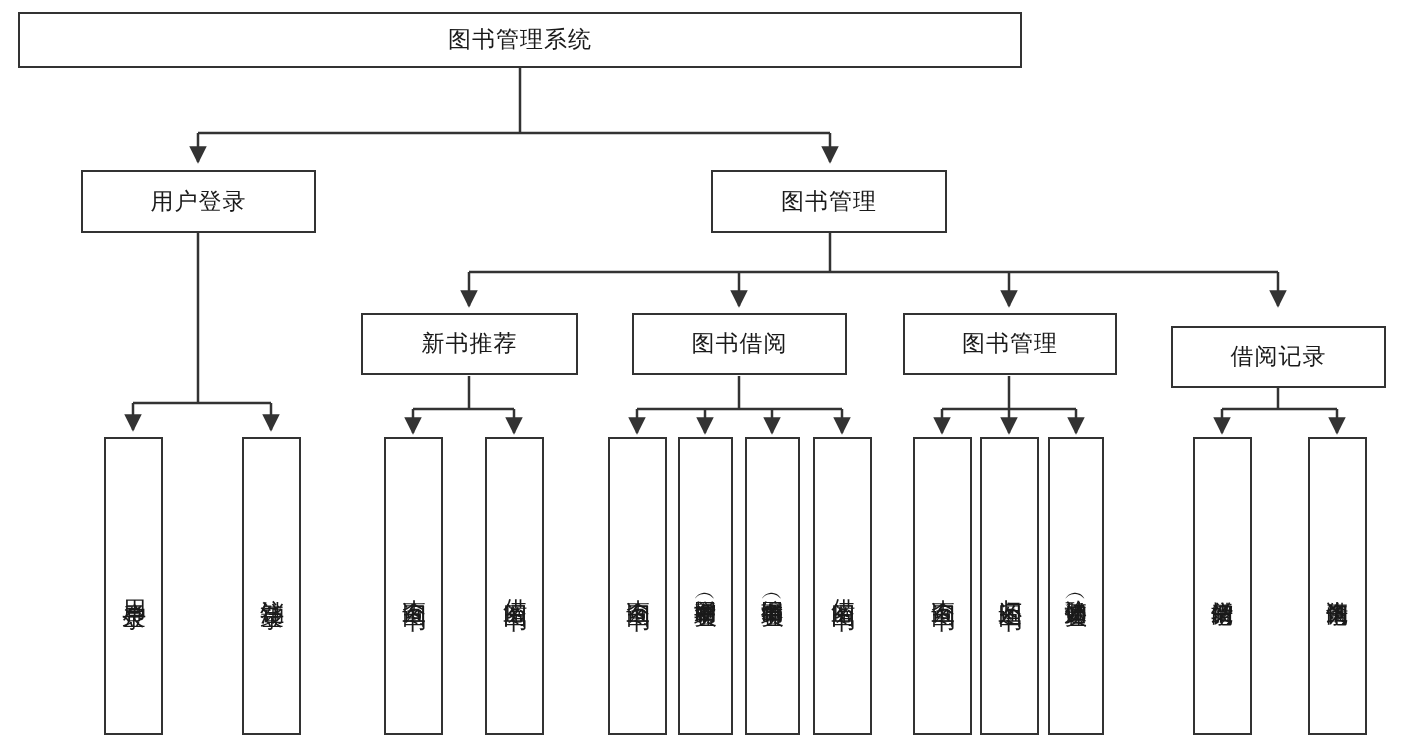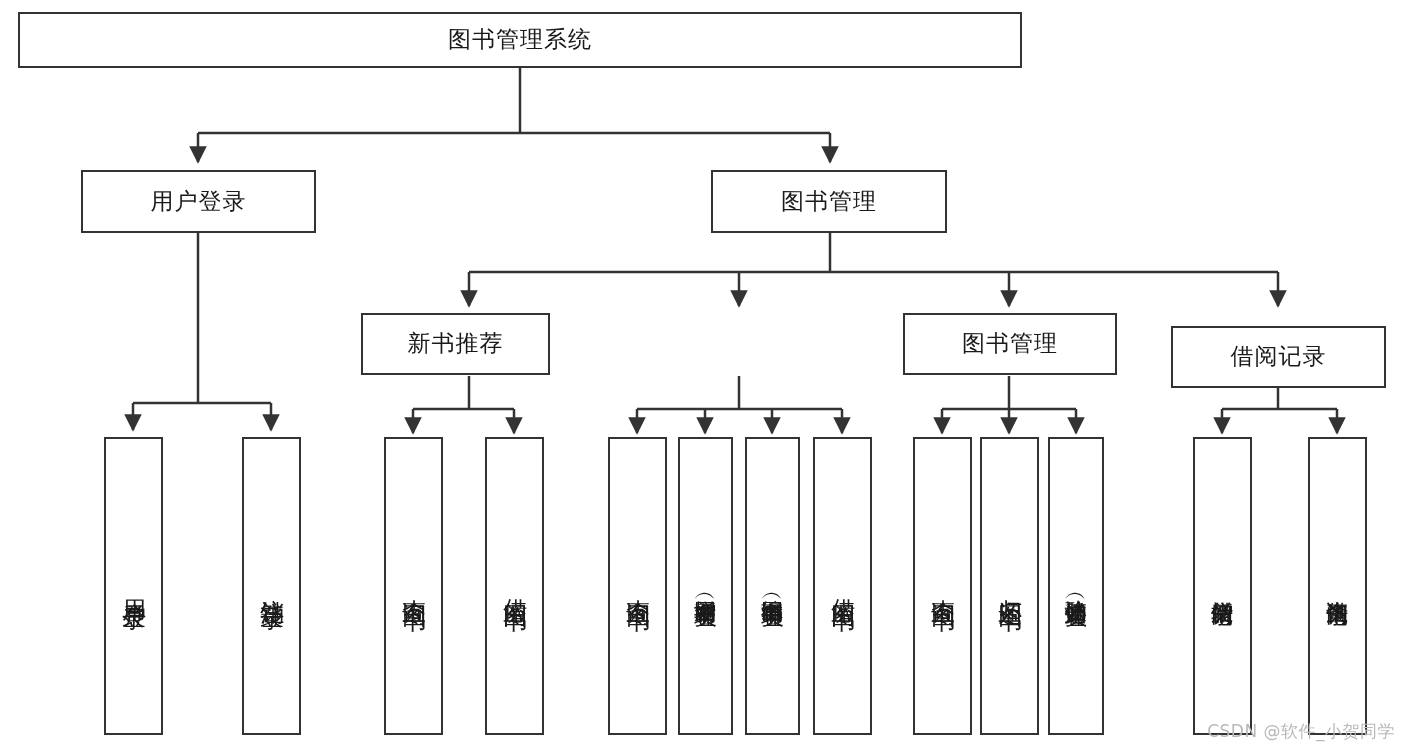--- a/index.html
+++ b/index.html
@@ -137,22 +137,25 @@
     <span class="label">图书管理系统</span>
   </div>
 
   <div class="node h" style="left:81px; top:170px; width:235px; height:63px;">
     <span class="label">用户登录</span>
   </div>
   <div class="node h" style="left:711px; top:170px; width:236px; height:63px;">
     <span class="label">图书管理</span>
   </div>
 
-  <div class="node h" style="left:361px; top:313px; width:189px; height:62px;">
+  <div class="node h" style="left:361px; top:313px; width:217px; height:62px;">
     <span class="label">新书推荐</span>
+  </div>
+  <div class="node h" style="left:632px; top:313px; width:215px; height:62px;">
+    <span class="label">图书借阅</span>
   </div>
   <div class="node h" style="left:903px; top:313px; width:214px; height:62px;">
     <span class="label">图书管理</span>
   </div>
   <div class="node h" style="left:1171px; top:326px; width:215px; height:62px;">
     <span class="label">借阅记录</span>
   </div>
 
   <div class="node v" style="left:104px; top:437px; width:59px; height:298px;">
     <span class="label">用户登录</span>
@@ -191,15 +194,14 @@
     <span class="label">确认归还（管理员）</span>
   </div>
 
   <div class="node v narrow" style="left:1193px; top:437px; width:59px; height:298px;">
     <span class="label">新增借阅记录</span>
   </div>
   <div class="node v narrow" style="left:1308px; top:437px; width:59px; height:298px;">
     <span class="label">查询借阅记录</span>
   </div>
 
-  <div class="watermark">CSDN @软件_小贺同学</div>
 
 </div>
 
 </body></html>

